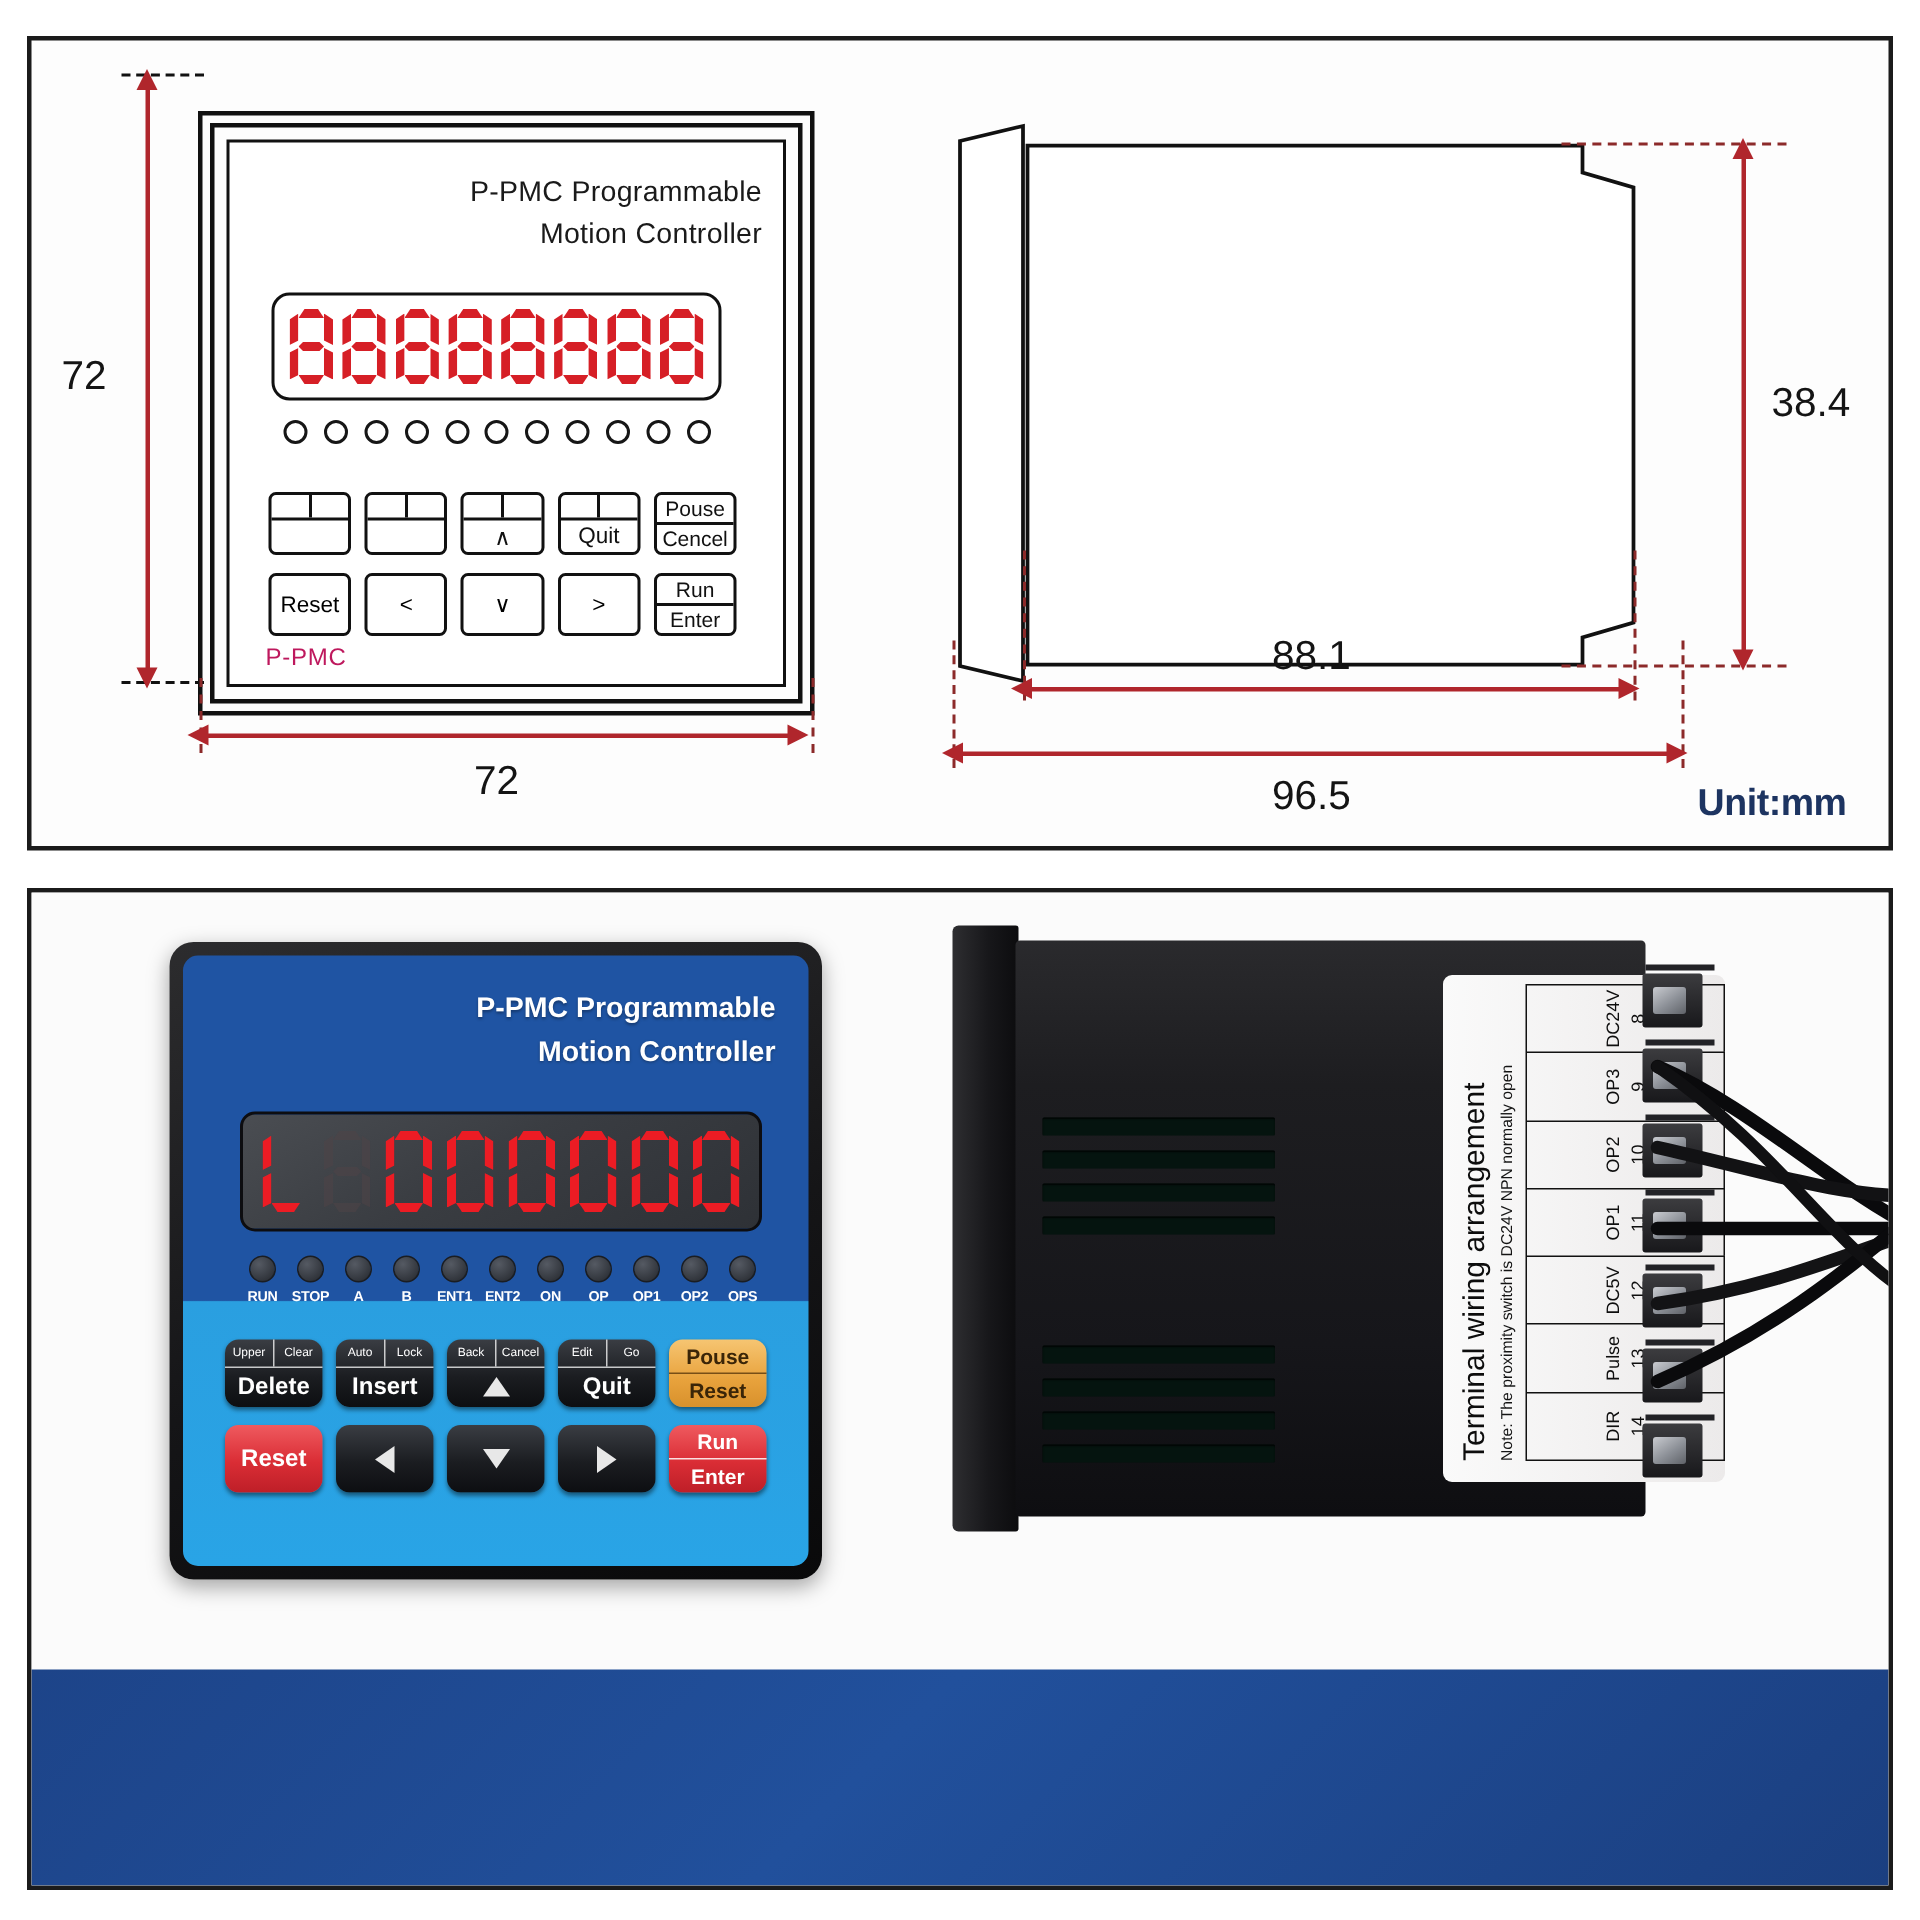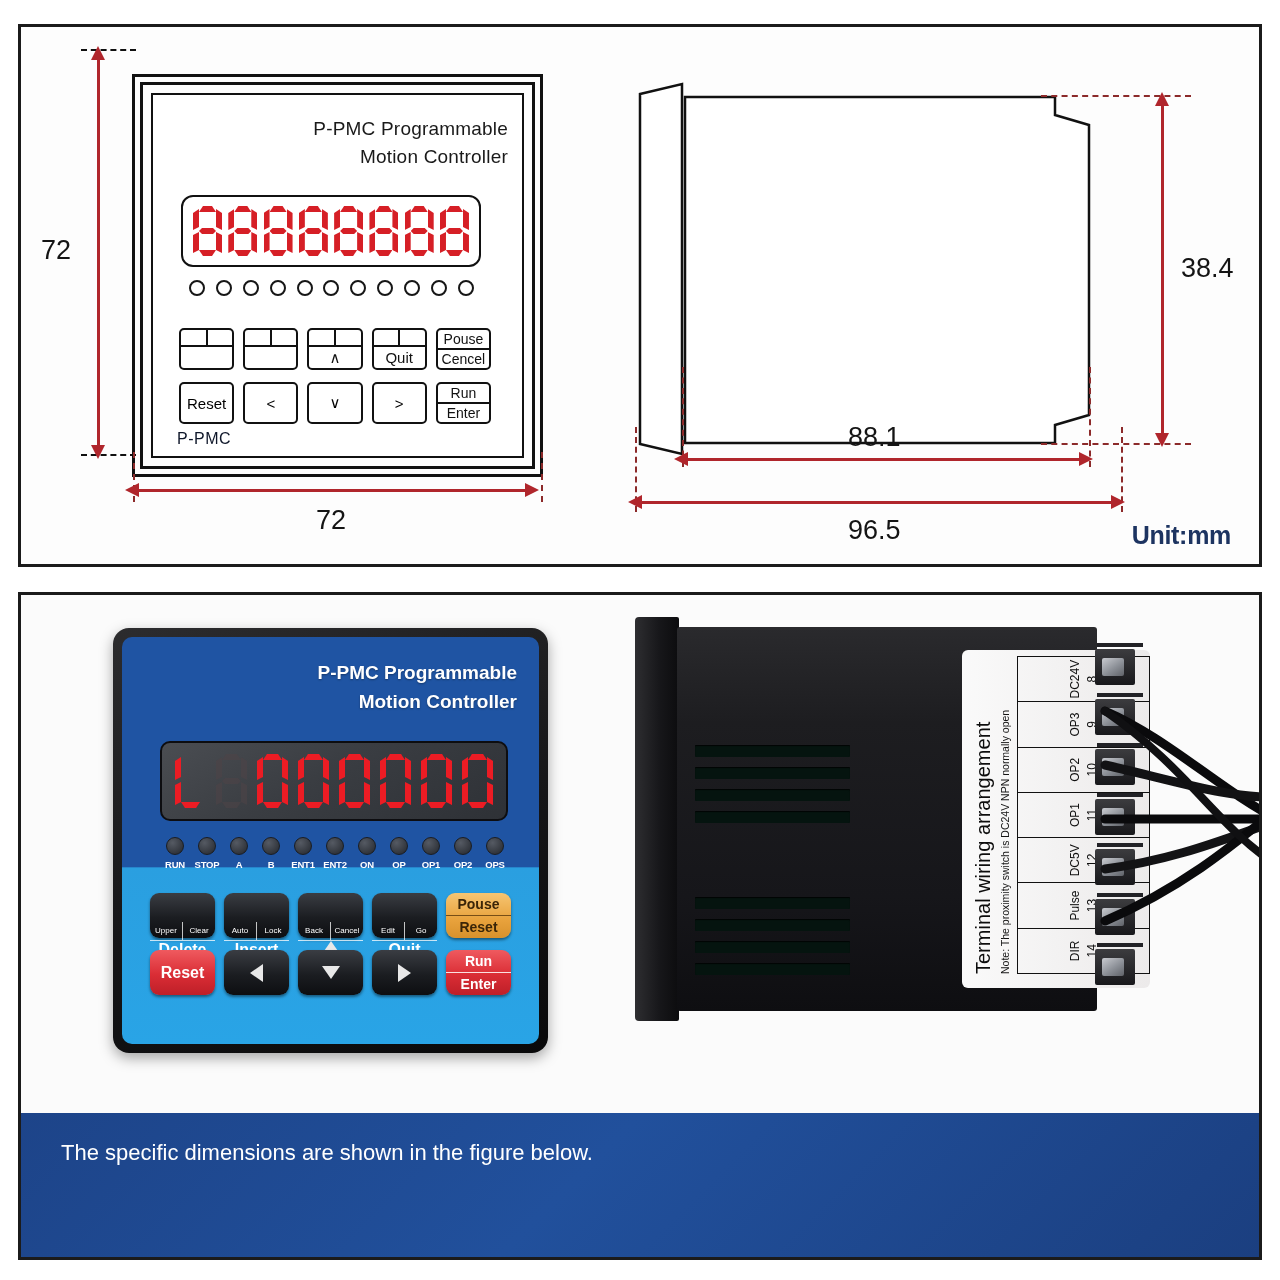--- a/index.html
+++ b/index.html
@@ -134,21 +134,21 @@
   .fv-key.split2 .kh2 {
     flex: 1;
     display: flex; align-items: center; justify-content: center;
     font-size: 14px; color: #111;
   }
   .fv-key.split2 .kh2:first-child { border-bottom: 2px solid #111; }
 
   .fv-brand {
     position: absolute;
     left: 24px; bottom: 8px;
-    font-size: 16px; color: #0f172a;
+    font-size: 16px; color: #be185d;
     letter-spacing: .5px;
   }
 
   
   .dim-line { position: absolute; background: #b0262c; }
   .dashline { position: absolute; }
   .dash-h {
     border-top: 2px dashed #111;
   }
   .dash-red-v { border-left: 2px dashed #8c2a2a; }
@@ -275,21 +275,20 @@
     border-radius: 9px;
     background: linear-gradient(to bottom,#3a3d43,#1b1d21 55%,#0d0e11);
     position: relative;
     display: flex; flex-direction: column;
     box-shadow: 0 2px 3px rgba(0,0,0,.45);
   }
   .cf-key .ktop {
     flex: 0 0 42%;
     display: flex;
     border-bottom: 1px solid rgba(255,255,255,.75);
-    margin-top: 29px;
   }
   .cf-key .ktop span {
     flex: 1;
     font-size: 8px; color: #fff;
     display: flex; align-items: center; justify-content: center;
     overflow: hidden;
     white-space: nowrap;
   }
   .cf-key .ktop span + span { border-left: 1px solid rgba(255,255,255,.75); }
   .cf-key .kmain {
@@ -901,15 +900,14 @@
         <path d="M6 150 C80 150, 120 150, 178 150" stroke="#0a0a0c" stroke-width="9" fill="none" stroke-linecap="round"></path>
         <path d="M6 200 C80 190, 130 168, 178 152" stroke="#131315" stroke-width="9" fill="none" stroke-linecap="round"></path>
         <path d="M6 252 C80 220, 130 180, 178 140" stroke="#0a0a0c" stroke-width="9" fill="none" stroke-linecap="round"></path>
         <path d="M6 42 C90 100, 120 160, 178 196" stroke="#101012" stroke-width="8" fill="none" stroke-linecap="round"></path>
       </svg>
     </div>
 
   </div>
 
   <div class="caption-band">
-    <div>The specific dimensions are shown in the figure below.</div>
   </div>
 </div>
 
 </body></html>

